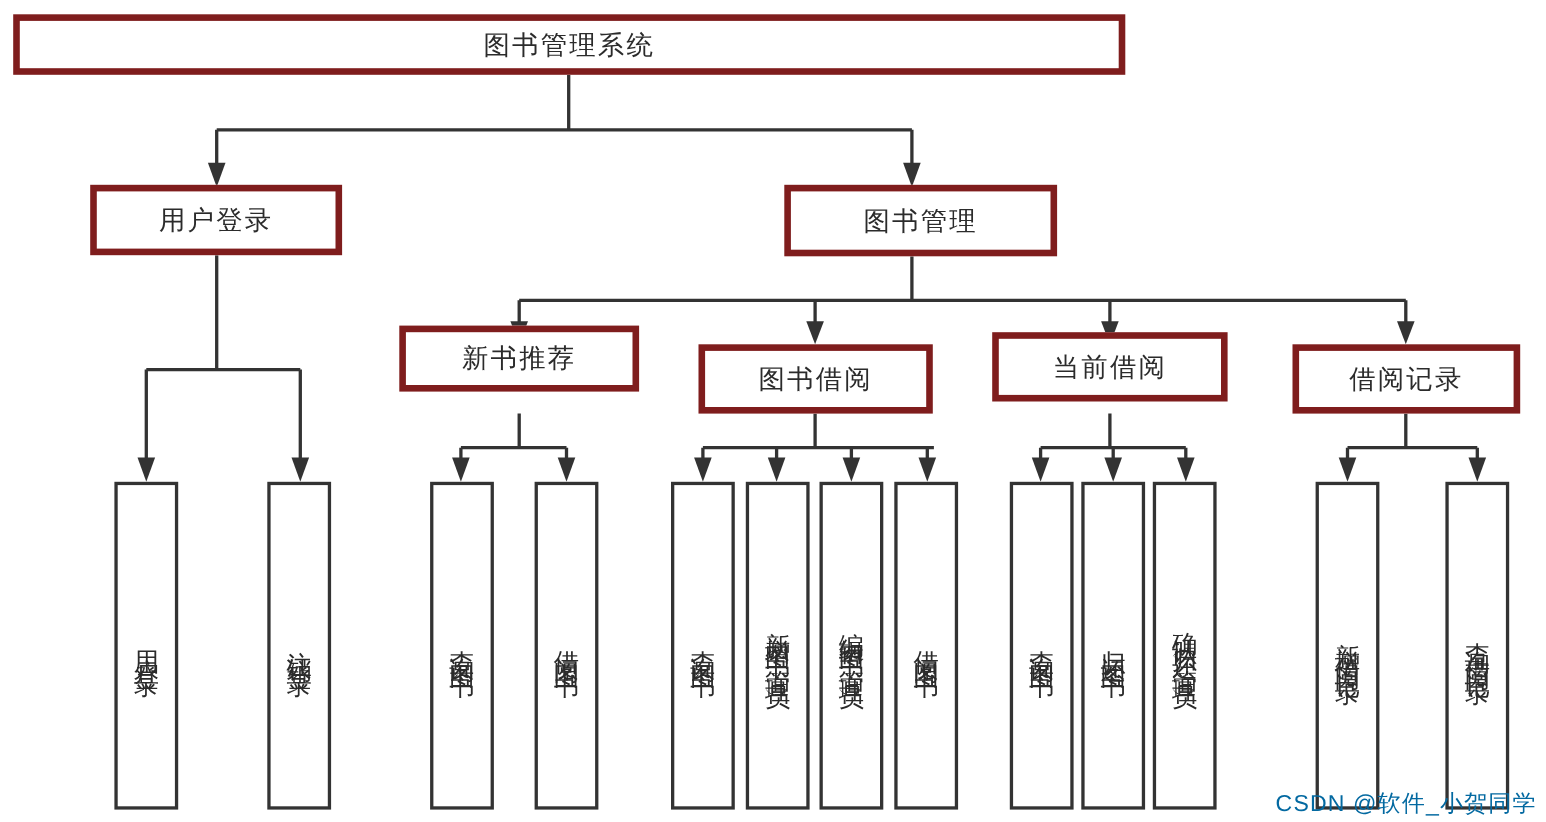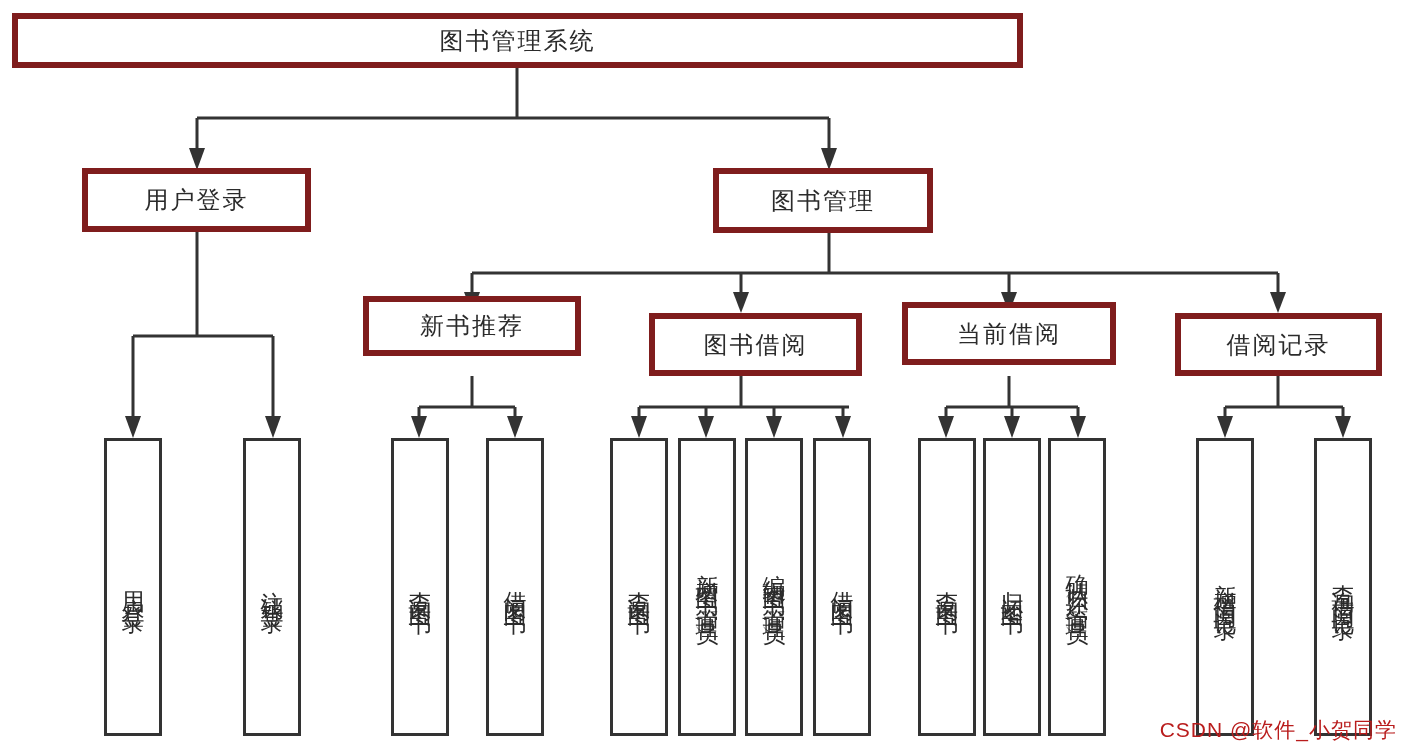--- a/index.html
+++ b/index.html
@@ -52,23 +52,23 @@
     writing-mode: vertical-rl;
     text-orientation: mixed;
     font-size: 23px;
     letter-spacing: 7px;
     color: #2b2b2b;
     line-height: 1;
   }
   
   .n-root     { left: 12px;  top: 13px;  width: 1011px; height: 55px; }
   .n-userlog  { left: 82px;  top: 168px; width: 229px;  height: 64px; }
-  .n-bookmgmt { left: 713px; top: 168px; width: 220px;  height: 65px; }
+  .n-bookmgmt { left: 713px; top: 168px; width: 248px;  height: 65px; }
   .n-newbook  { left: 363px; top: 296px; width: 218px;  height: 60px; }
-  .n-borrow   { left: 635px; top: 313px; width: 213px;  height: 63px; margin-left: 14px; }
+  .n-borrow   { left: 635px; top: 313px; width: 213px;  height: 63px; }
   .n-current  { left: 902px; top: 302px; width: 214px;  height: 63px; }
   .n-records  { left: 1175px;top: 313px; width: 207px;  height: 63px; }
   .l-1  { left: 104px;  }
   .l-2  { left: 243px;  }
   .l-3  { left: 391px;  }
   .l-4  { left: 486px;  }
   .l-5  { left: 610px;  }
   .l-6  { left: 678px;  }
   .l-7  { left: 745px;  }
   .l-8  { left: 813px;  }
@@ -76,21 +76,21 @@
   .l-10 { left: 983px;  }
   .l-11 { left: 1048px; }
   .l-12 { left: 1196px; }
   .l-13 { left: 1314px; }
   .watermark {
     position: absolute;
     right: 8px;
     top: 716px;
     font-size: 21px;
     letter-spacing: 1px;
-    color: #b91c1c;
+    color: #0369a1;
     z-index: 5;
     white-space: nowrap;
   }
 </style>
 </head>
 <body>
 
 <div class="canvas">
 
   <svg class="connectors" width="1405" height="747" viewBox="0 0 1405 747">

